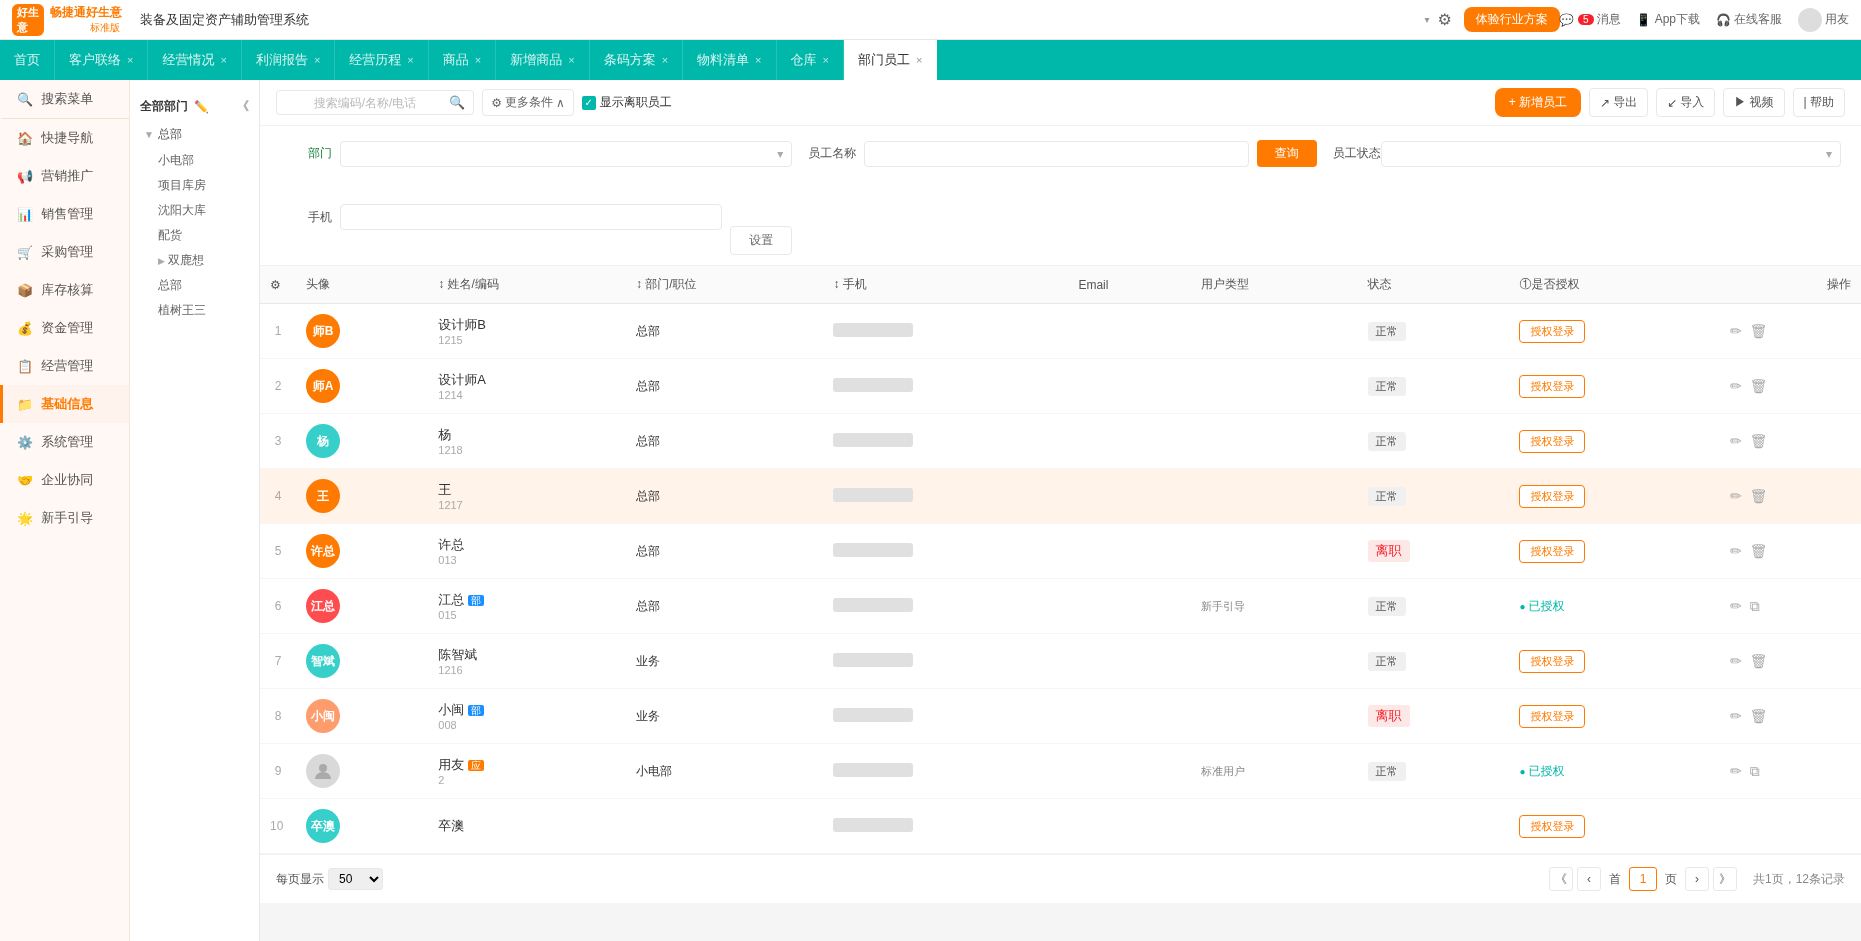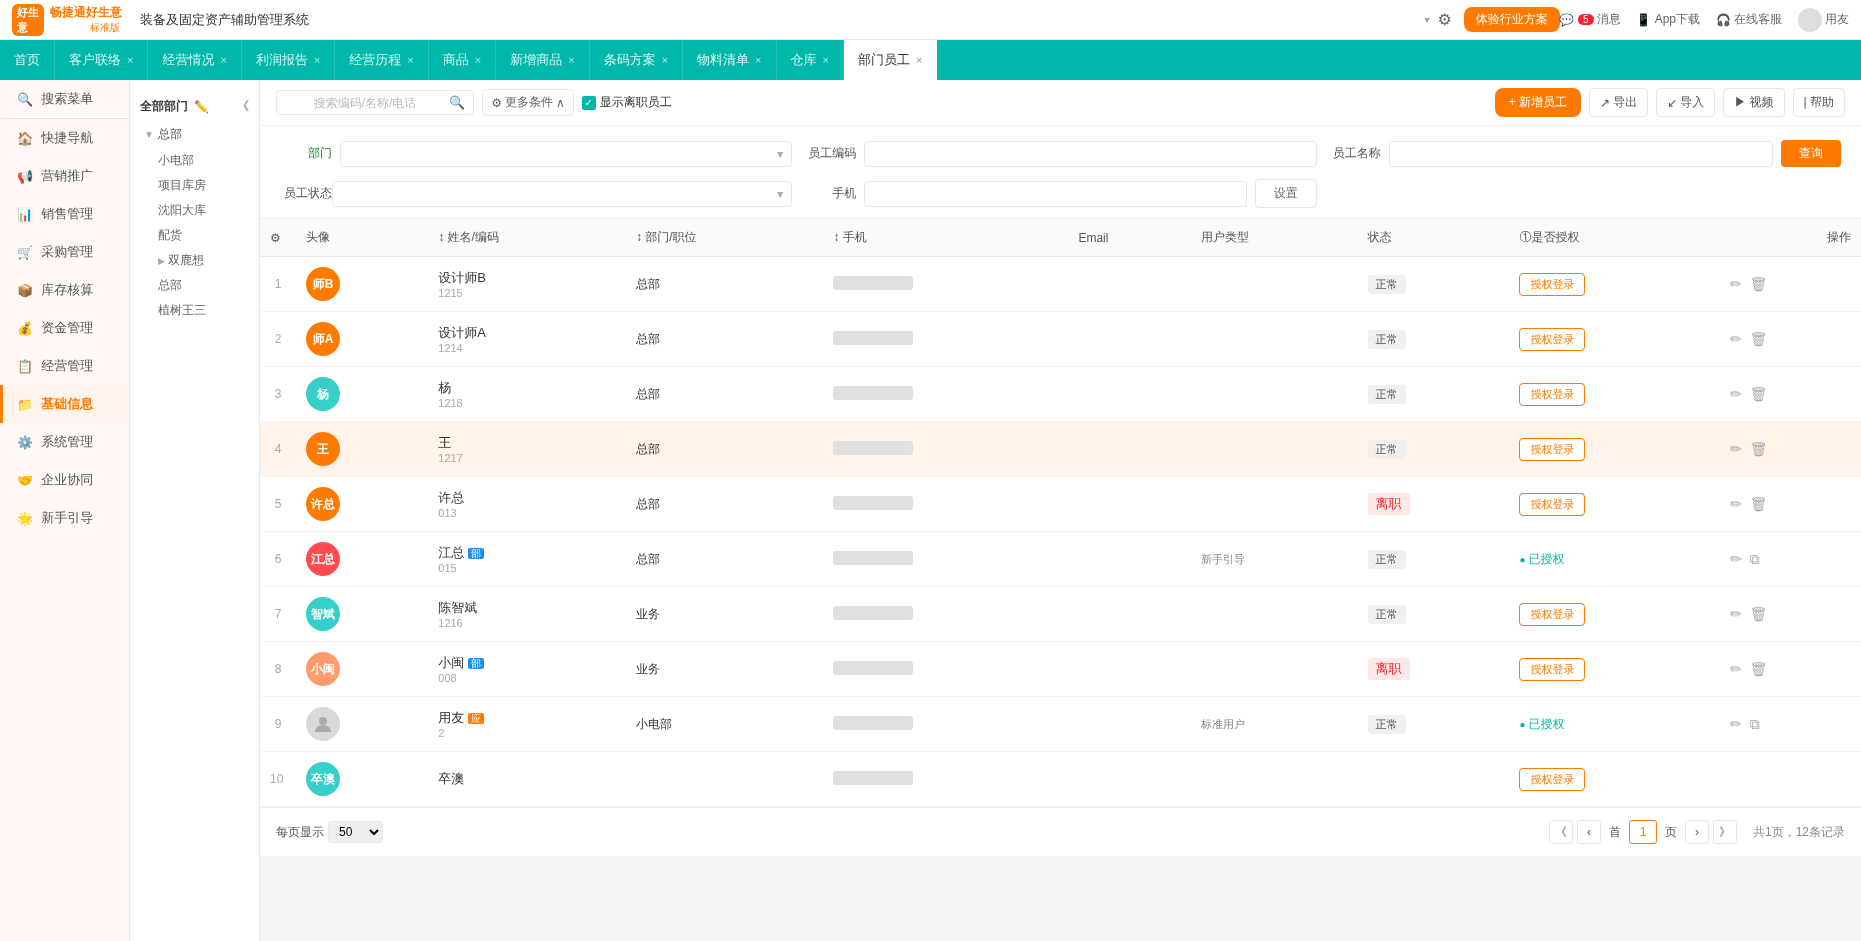--- a/index.html
+++ b/index.html
@@ -46,21 +46,21 @@
     .filter-search input::placeholder { color: #bbb; }
     .more-filter { display: flex; align-items: center; gap: 3px; font-size: 12px; color: #666; cursor: pointer; border: 1px solid #e8e8e8; border-radius: 4px; padding: 4px 8px; }
     .show-resign { display: flex; align-items: center; gap: 4px; font-size: 12px; color: #333; cursor: pointer; }
     .checkbox-checked { width: 14px; height: 14px; background: #00b8a9; border-radius: 2px; display: flex; align-items: center; justify-content: center; color: #fff; font-size: 10px; }
     .filter-right { margin-left: auto; display: flex; gap: 8px; }
     .btn-add { background: #ff7a00; color: #fff; border: none; border-radius: 8px; padding: 5px 14px; font-size: 12px; cursor: pointer; white-space: nowrap; }
     .btn-export, .btn-import { border: 1px solid #e8e8e8; background: #fff; color: #555; border-radius: 4px; padding: 5px 10px; font-size: 12px; cursor: pointer; display: flex; align-items: center; gap: 3px; }
     .btn-view { border: 1px solid #e8e8e8; background: #fff; color: #555; border-radius: 4px; padding: 5px 10px; font-size: 12px; cursor: pointer; }
     .btn-print { border: 1px solid #e8e8e8; background: #fff; color: #555; border-radius: 4px; padding: 5px 10px; font-size: 12px; cursor: pointer; }
     .btn-query { background: #ff7a00; color: #fff; border: none; border-radius: 4px; padding: 5px 18px; font-size: 12px; cursor: pointer; }
-    .btn-setup { background: #fff; color: #666; border: 1px solid #e8e8e8; border-radius: 4px; padding: 5px 18px; font-size: 12px; cursor: pointer; }
+    .btn-setup { background: #fff; color: #666; border: 1px solid #e8e8e8; border-radius: 4px; padding: 5px 18px; font-size: 12px; cursor: pointer; margin-top: 47px; }
 
     
     .table-wrap { background: #fff; margin: 0; overflow-x: auto; }
     table { width: 100%; border-collapse: collapse; font-size: 12px; }
     thead tr { background: #fafafa; border-bottom: 1px solid #e8e8e8; }
     thead th { padding: 10px 10px; color: #555; font-weight: normal; text-align: left; white-space: nowrap; }
     tbody tr { border-bottom: 1px solid #f5f5f5; }
     tbody td { padding: 10px 10px; color: #333; vertical-align: middle; }
     .avatar-circle { width: 34px; height: 34px; border-radius: 50%; display: flex; align-items: center; justify-content: center; color: #fff; font-size: 12px; font-weight: bold; }
     .status-normal { background: #f0f0f0; color: #555; border-radius: 3px; padding: 2px 8px; font-size: 11px; display: inline-block; }
@@ -256,24 +256,20 @@
     <div style="background:#fff;padding:14px 20px 10px;border-bottom:1px solid #f0f0f0;">
       <div style="display:grid;grid-template-columns:1fr 1fr 1fr;gap:12px;">
         <div style="display:flex;align-items:center;gap:8px;">
           <span style="font-size:12px;color:#15803d;white-space:nowrap;min-width:52px;text-align:right;">部门</span>
           <div style="flex:1;border:1px solid #e8e8e8;border-radius:4px;padding:5px 8px;font-size:12px;display:flex;align-items:center;justify-content:space-between;cursor:pointer;">
             <span></span>
             <span style="color:#aaa;">▾</span>
           </div>
         </div>
         <div style="display:flex;align-items:center;gap:8px;">
-          <span style="font-size:12px;color:#555;white-space:nowrap;min-width:52px;text-align:right;">员工编码</span>
-          <input type="text" style="flex: 1 1 0%; border: 1px solid rgb(232, 232, 232); border-radius: 4px; padding: 5px 8px; font-size: 12px; outline: none;">
-        </div>
-        <div style="display:flex;align-items:center;gap:8px;">
           <span style="font-size:12px;color:#555;white-space:nowrap;min-width:52px;text-align:right;">员工名称</span>
           <input type="text" style="flex: 1 1 0%; border: 1px solid rgb(232, 232, 232); border-radius: 4px; padding: 5px 8px; font-size: 12px; outline: none;">
           <button class="btn-query">查询</button>
         </div>
         <div style="display:flex;align-items:center;gap:0;">
           <span style="font-size:12px;color:#555;white-space:nowrap;min-width:52px;text-align:right;">员工状态</span>
           <div style="flex:1;border:1px solid #e8e8e8;border-radius:4px;padding:5px 8px;font-size:12px;display:flex;align-items:center;justify-content:space-between;cursor:pointer;">
             <span></span>
             <span style="color:#aaa;">▾</span>
           </div>

